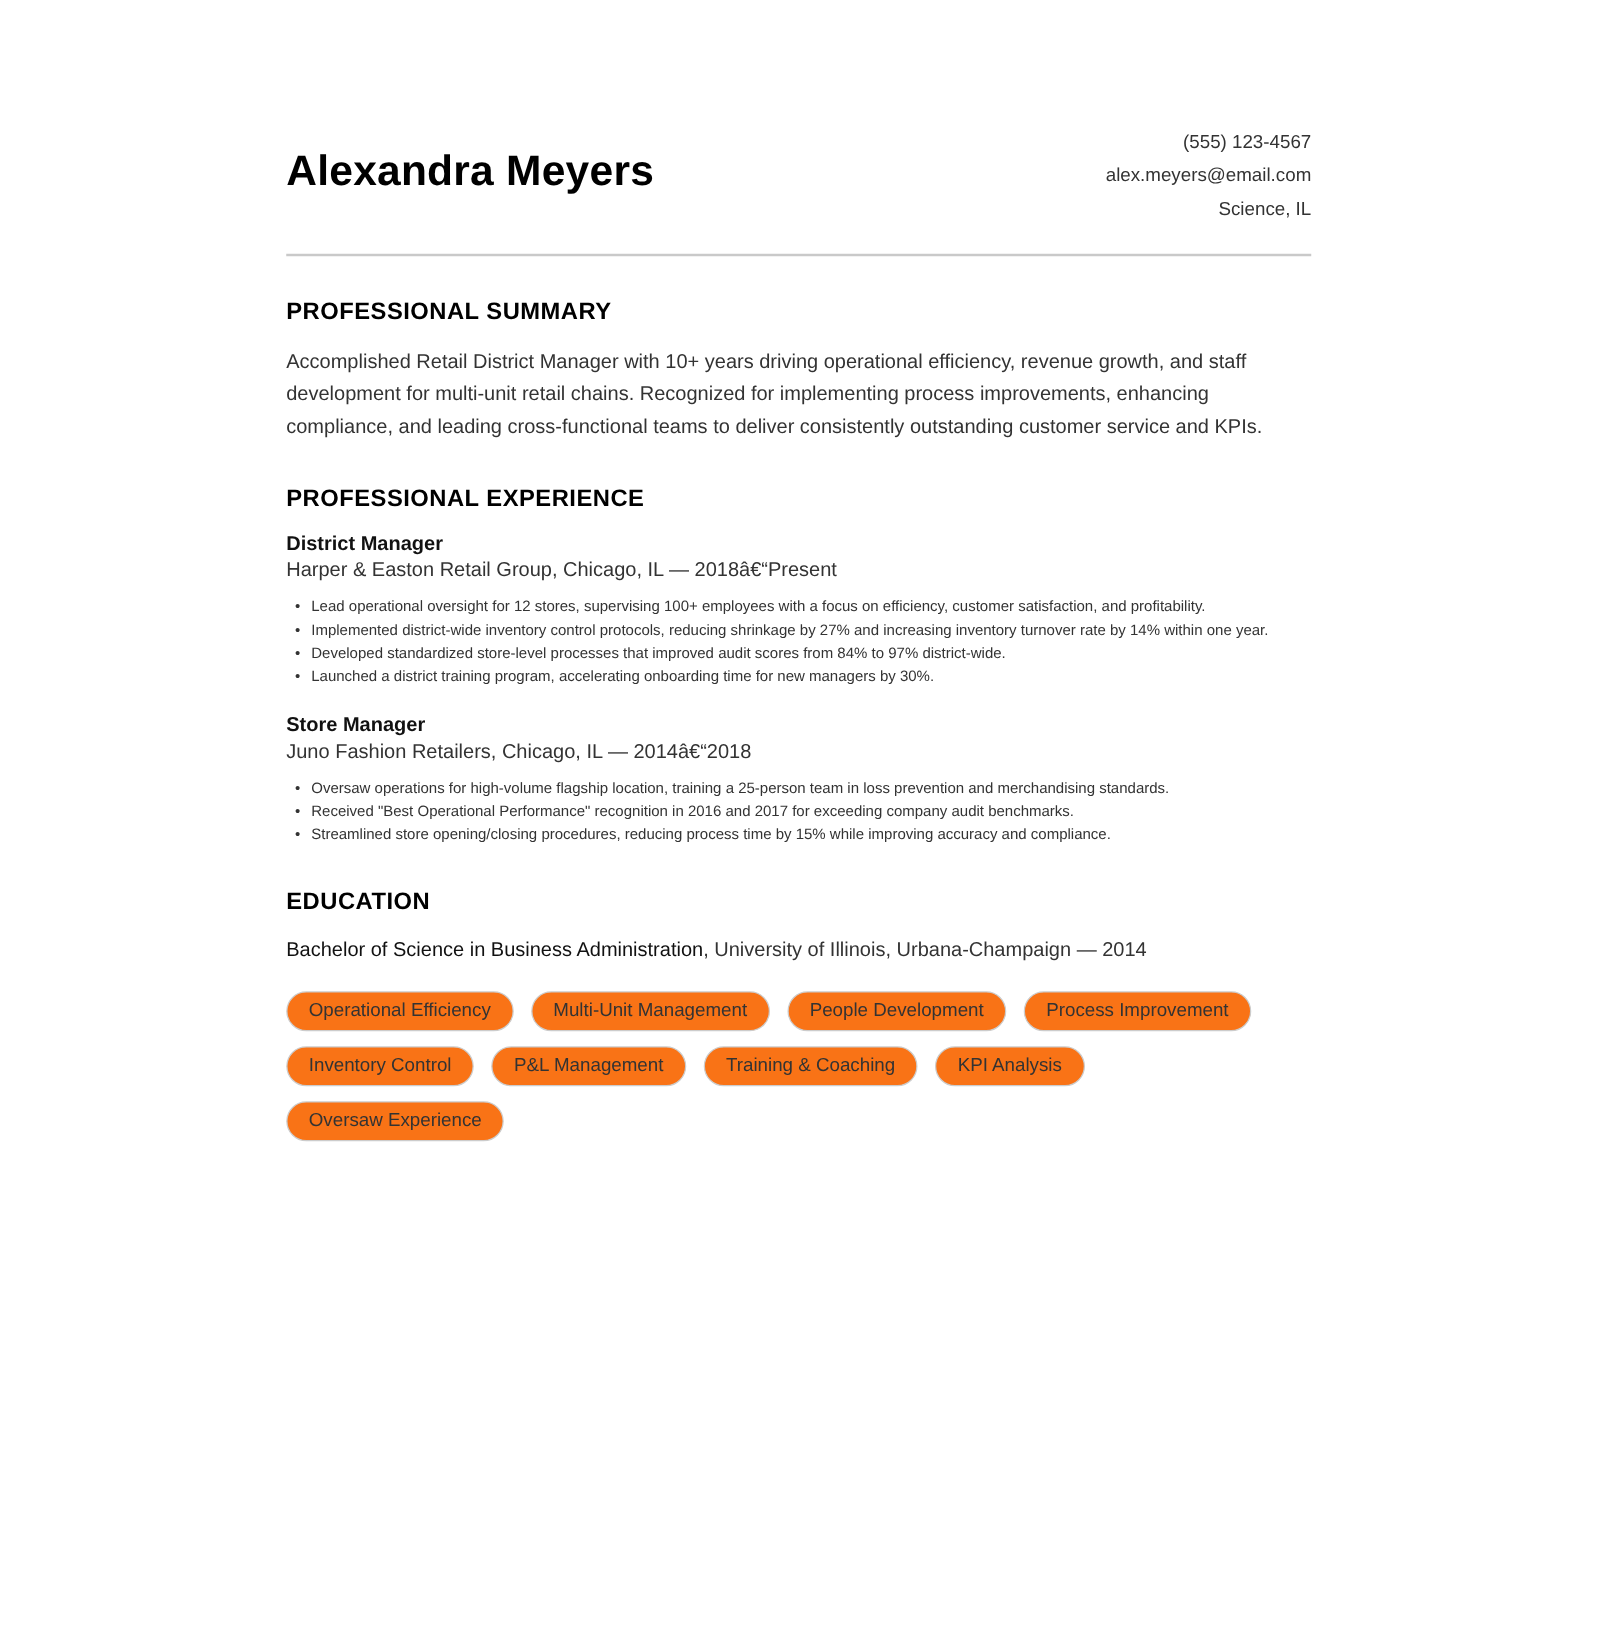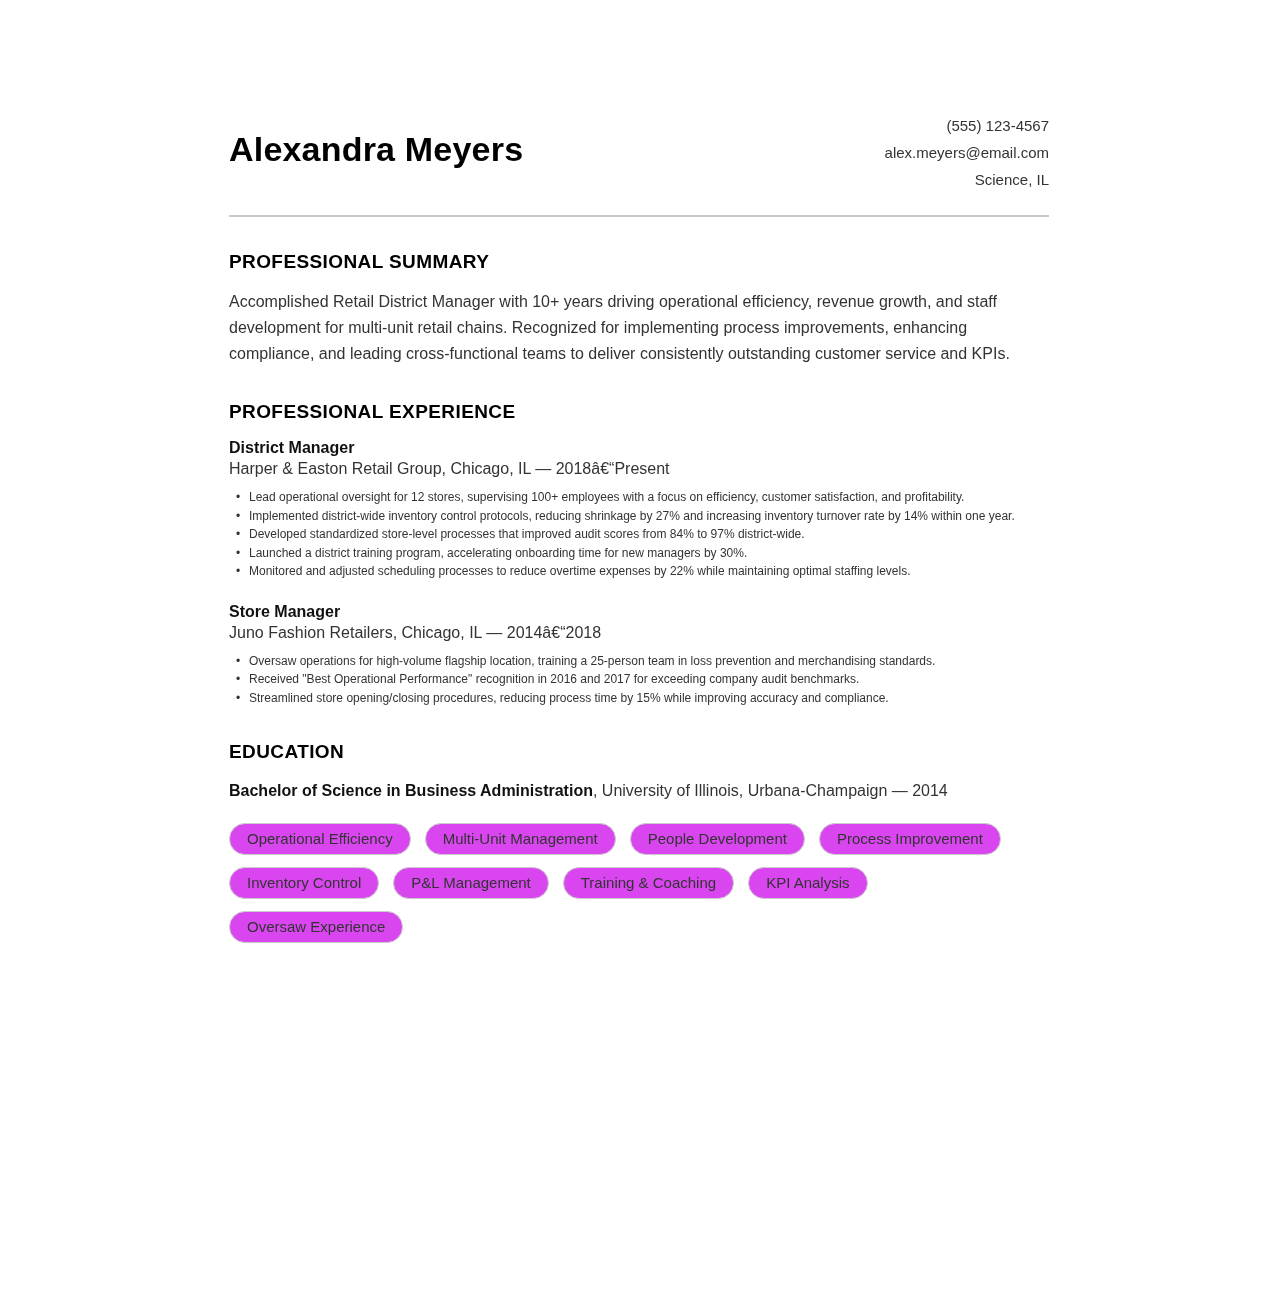--- a/index.html
+++ b/index.html
@@ -7,21 +7,21 @@
     background: #ffffff;
     font-family: "Liberation Sans", sans-serif;
     color: #333333;
   }
   body {
     width: 1278px;
     min-height: 1300px;
   }
   .page {
     width: 820px;
-    margin: 12px auto;
+    margin: 0 auto;
     padding-top: 100px;
     padding-bottom: 60px;
   }
   
   .header {
     display: flex;
     justify-content: space-between;
     align-items: flex-start;
   }
   .name {
@@ -85,37 +85,37 @@
     color: #333333;
   }
   
   .edu-line {
     font-size: 16px;
     line-height: 24px;
     color: #333333;
   }
   .edu-line strong {
     color: #111111;
-    font-weight: 700;
+    font-weight: 400;
   }
   
   .pills {
     display: flex;
     flex-wrap: wrap;
     gap: 12px 14px;
     margin-top: 20px;
   }
   .pill {
     display: inline-block;
     border: 1px solid #cccccc;
     border-radius: 17px;
     padding: 6px 17px 7px 17px;
     font-size: 15px;
     color: #333333;
-    background: #d946ef;
+    background: #f97316;
     white-space: nowrap;
   }
 </style>
 </head>
 <body>
 
 <div class="page">
 
   <header class="header">
     <h1 class="name">Alexandra Meyers</h1>
@@ -143,21 +143,20 @@
           <ul class="bullets">
 
               <li>Lead operational oversight for 12 stores, supervising 100+ employees with a focus on efficiency, customer satisfaction, and profitability.</li>
 
               <li>Implemented district-wide inventory control protocols, reducing shrinkage by 27% and increasing inventory turnover rate by 14% within one year.</li>
 
               <li>Developed standardized store-level processes that improved audit scores from 84% to 97% district-wide.</li>
 
               <li>Launched a district training program, accelerating onboarding time for new managers by 30%.</li>
 
-              <li>Monitored and adjusted scheduling processes to reduce overtime expenses by 22% while maintaining optimal staffing levels.</li>
             </ul>
         </div>
 
         <div class="job">
           <h3 class="job-title">Store Manager</h3>
           <div class="company-line">Juno Fashion Retailers, Chicago, IL — 2014â€“2018</div>
           <ul class="bullets">
 
               <li>Oversaw operations for high-volume flagship location, training a 25-person team in loss prevention and merchandising standards.</li>
 

